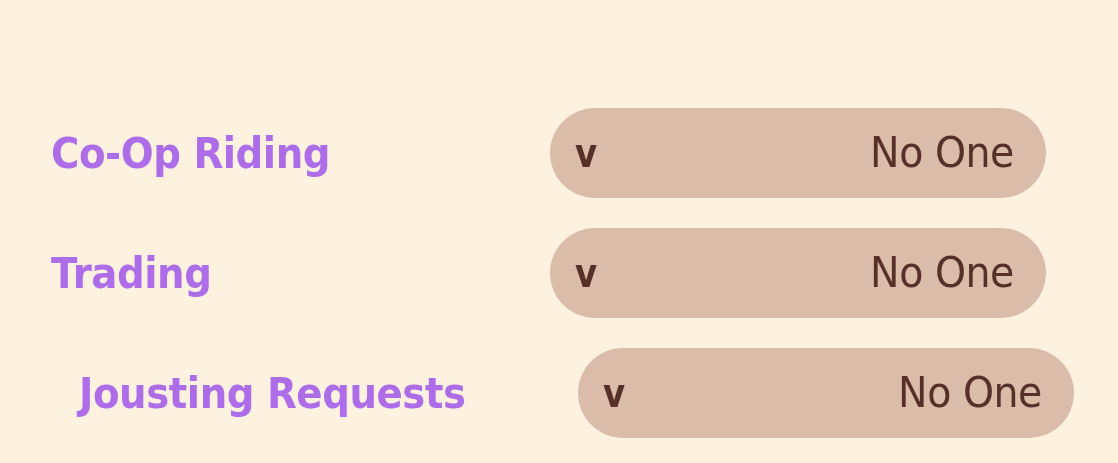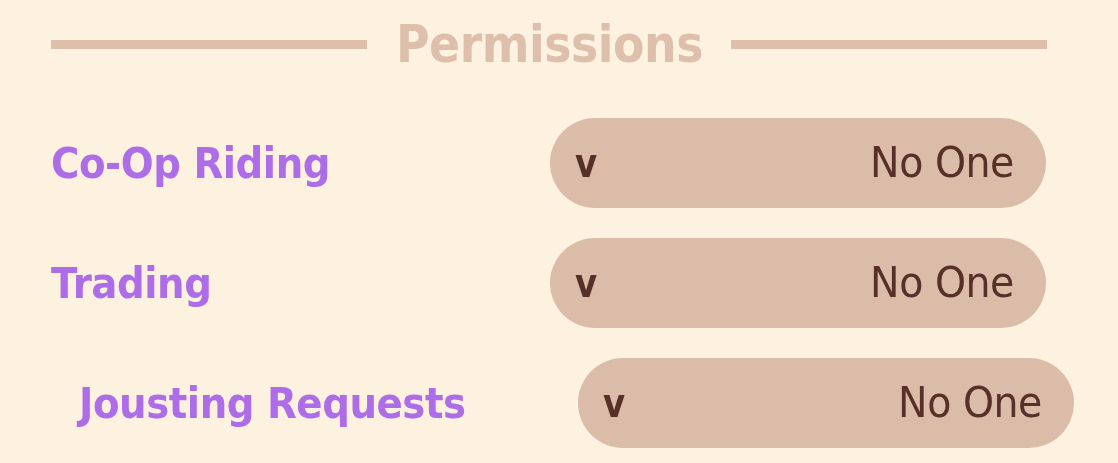--- a/index.html
+++ b/index.html
@@ -49,21 +49,21 @@
     padding: 0 8px;
     transform: scaleX(0.88);
     transform-origin: center;
     white-space: nowrap;
   }
 
   
   .rows {
     position: absolute;
     left: 0;
-    top: 118px;
+    top: 108px;
     width: 1118px;
   }
   .perm-row {
     position: relative;
     height: 90px;
     margin-bottom: 30px;
   }
   .perm-row:last-child { margin-bottom: 0; margin-left: 28px; }
 
   .perm-label {
@@ -120,25 +120,20 @@
     transform: scaleX(0.94);
     transform-origin: right center;
     white-space: nowrap;
   }
 </style>
 </head>
 <body>
 
 <div id="app">
 
-  <div class="section-header">
-    <div class="rule"></div>
-    <div class="section-title">Permissions</div>
-    <div class="rule"></div>
-  </div>
 
   <div class="rows">
 
     <div class="perm-row">
       <div class="perm-label">Co-Op Riding</div>
       <div class="perm-dropdown">
         <span class="dropdown-caret">v</span>
         <span class="dropdown-value">No One</span>
       </div>
     </div>

